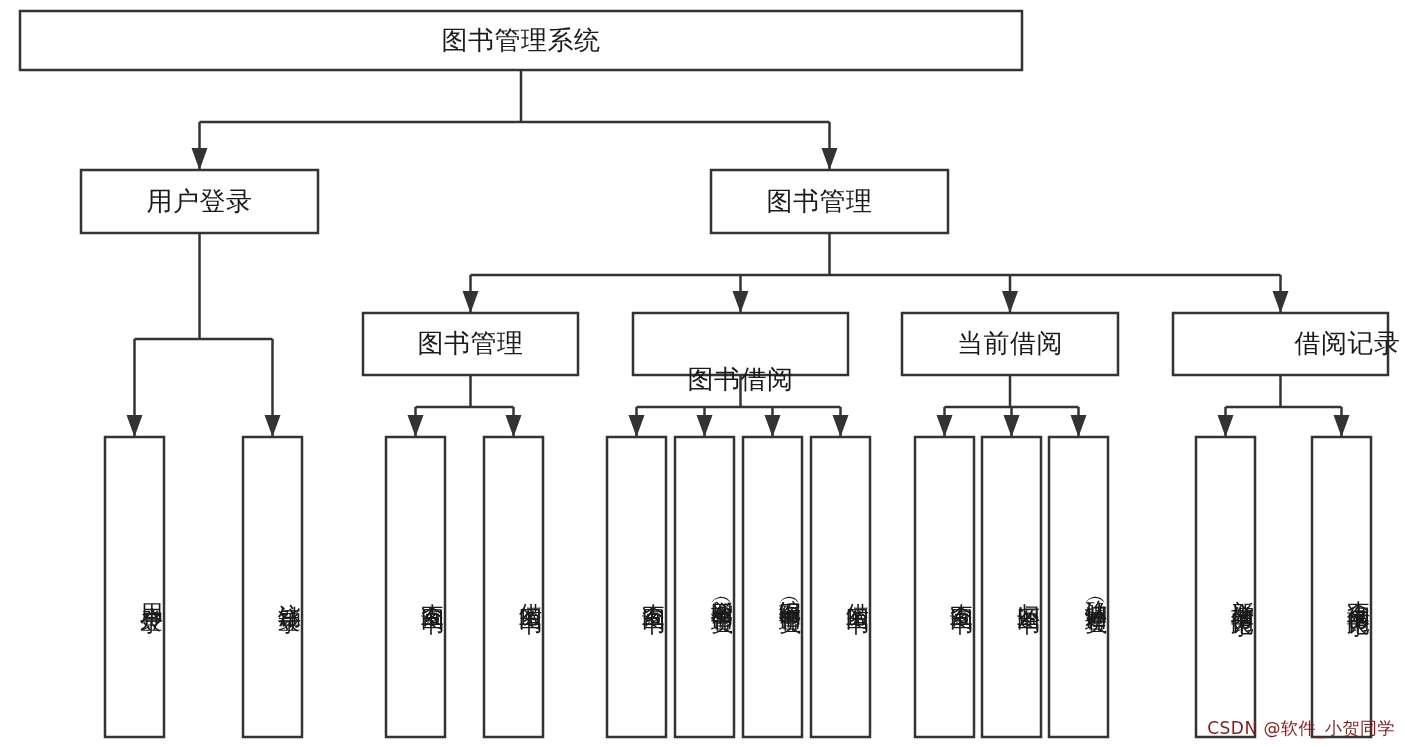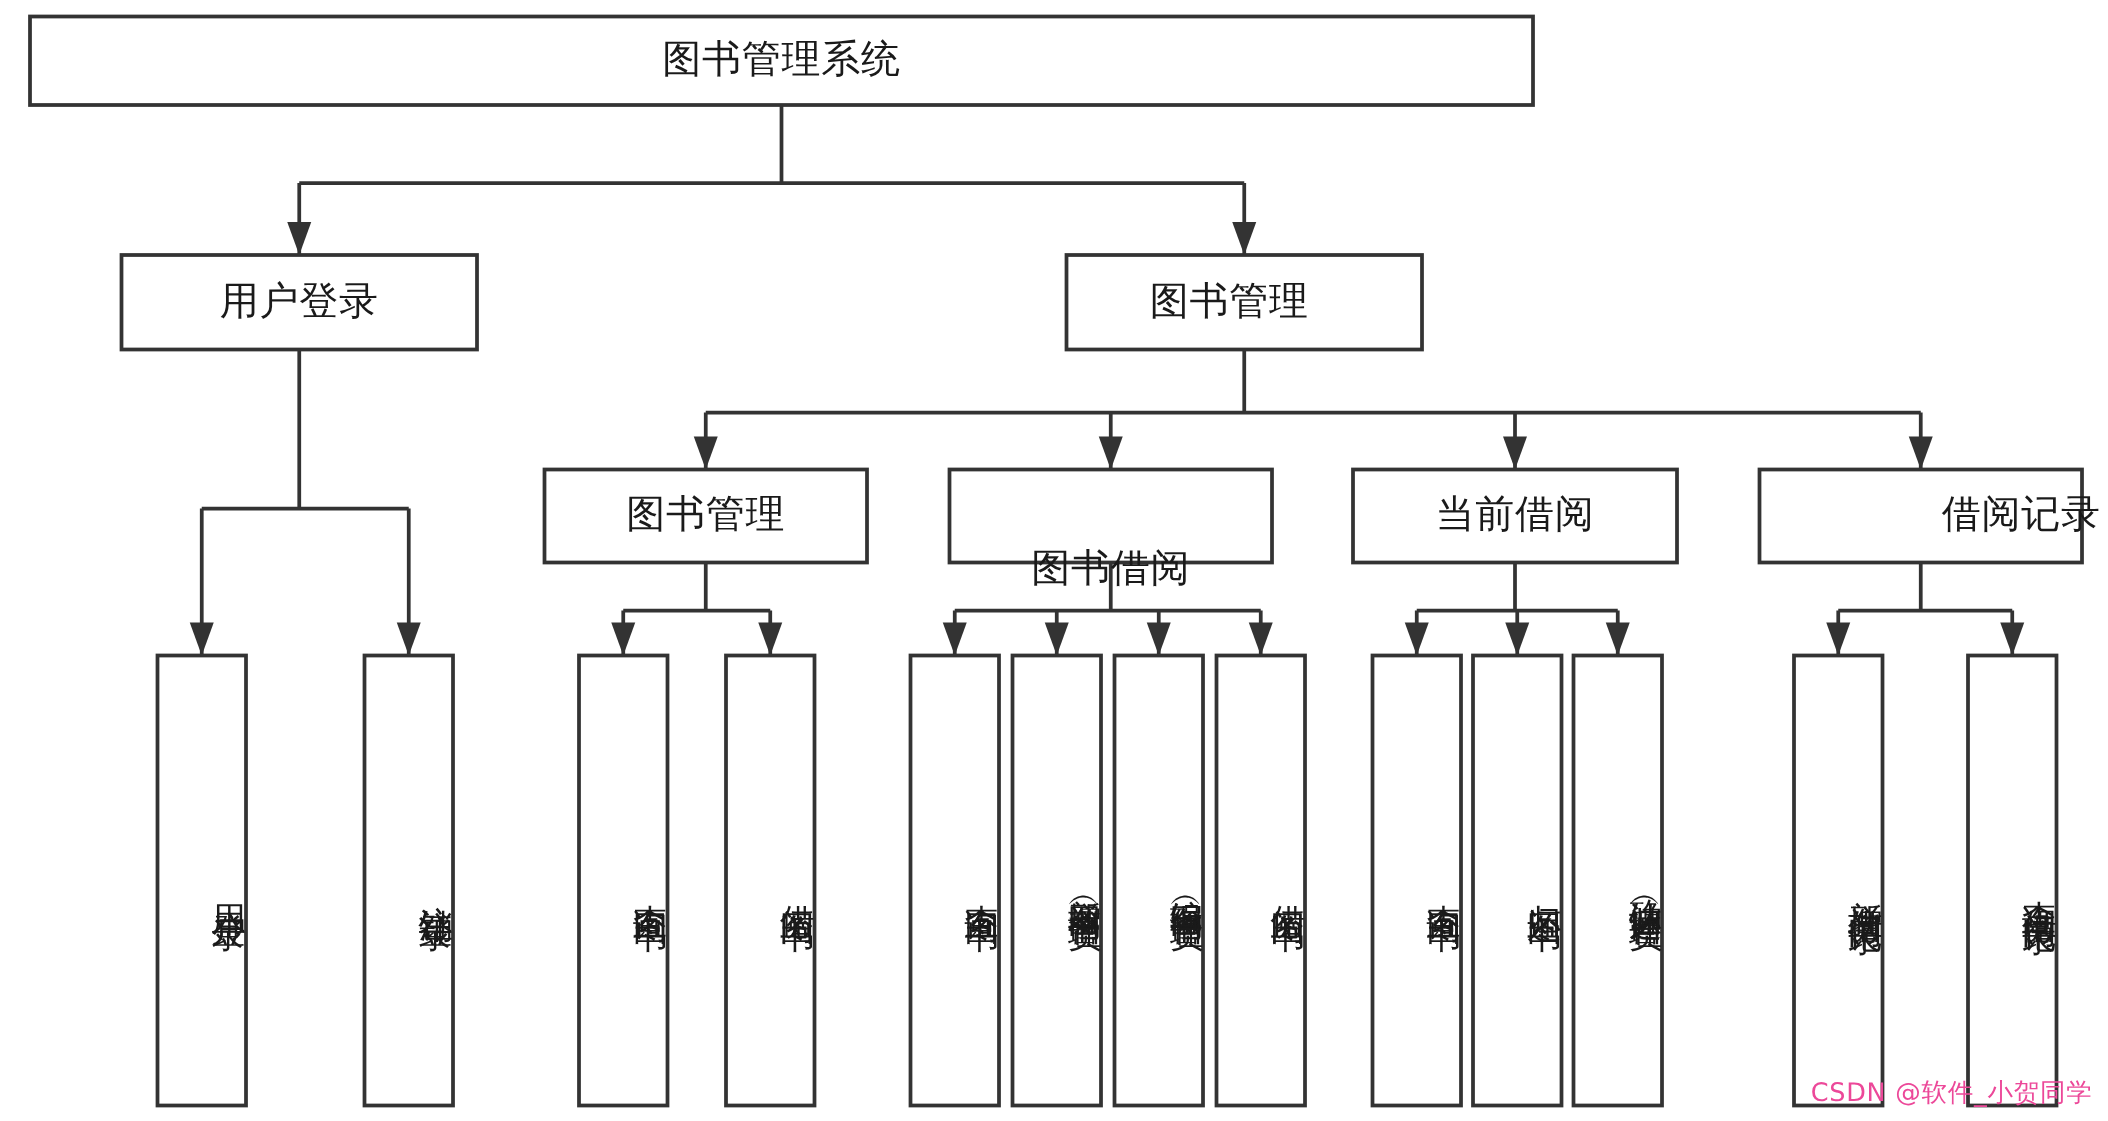--- a/index.html
+++ b/index.html
@@ -71,21 +71,21 @@
   .node-hit {
     position: absolute;
     box-sizing: border-box;
     cursor: pointer;
   }
   #watermark {
     position: absolute;
     right: 10px;
     bottom: 7px;
     font-size: 17px;
-    color: #ec4899;
+    color: #7f1d1d;
     font-family: "DejaVu Sans", "Liberation Sans", sans-serif;
     letter-spacing: 0.5px;
     white-space: nowrap;
     pointer-events: none;
   }
 </style>
 </head>
 <body>
 
 <div id="diagram-root">

